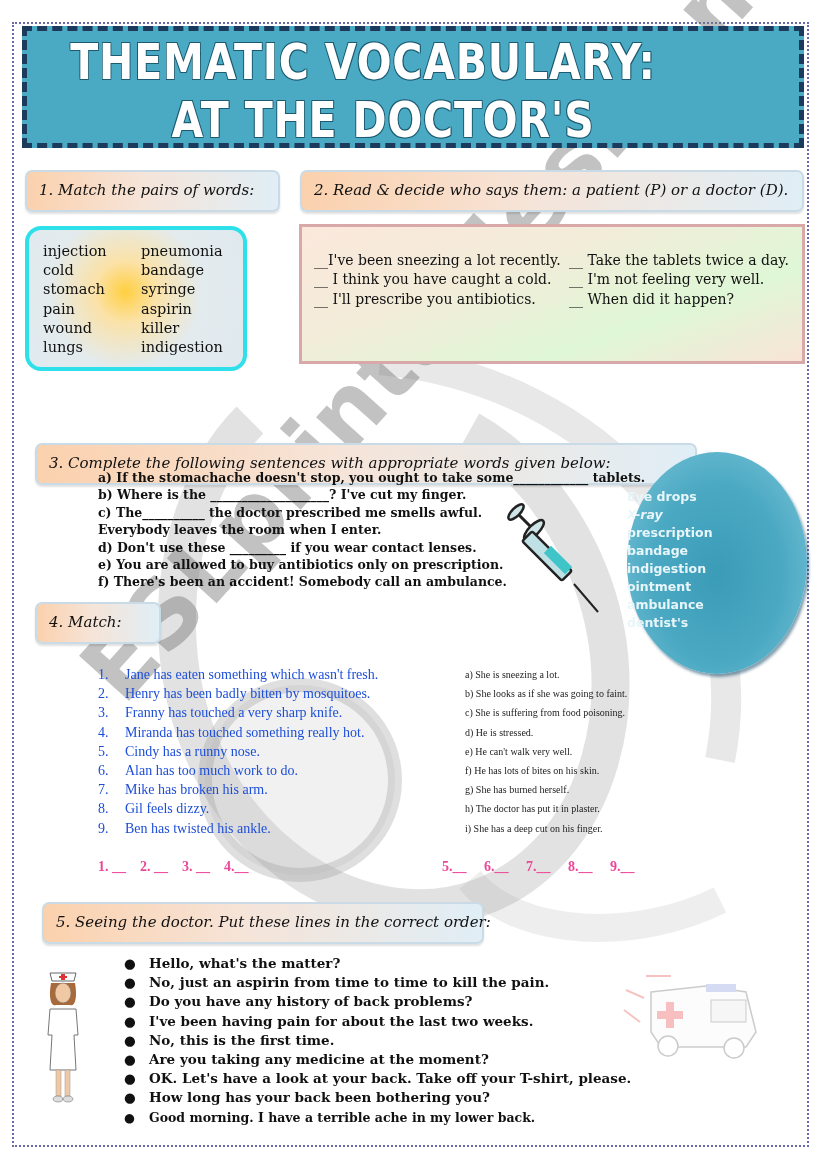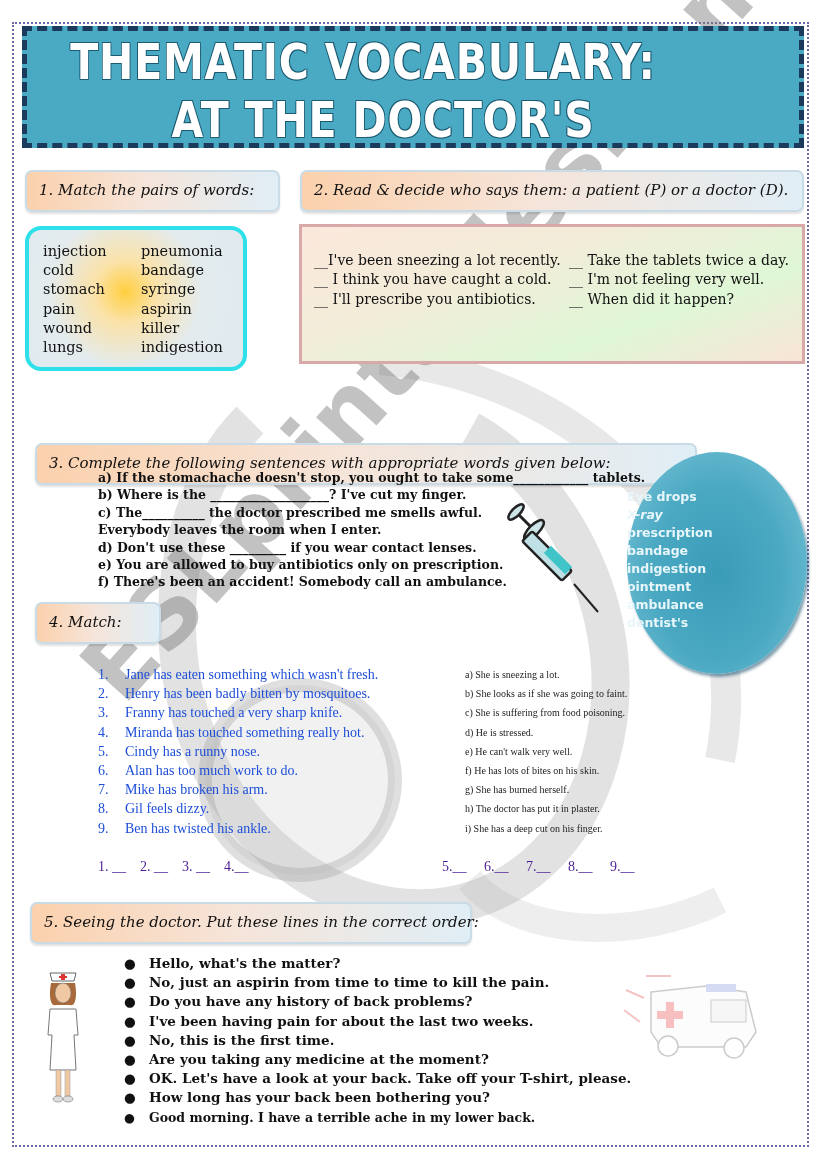--- a/index.html
+++ b/index.html
@@ -64,21 +64,21 @@
     background: radial-gradient(ellipse at 50% 55%, #3b9cb8 0%, #4aa8c2 50%, #6dbdd2 85%, #a9dbe6 100%);
     box-shadow: 2px 3px 3px rgba(30,80,110,0.55); text-align: left; color: #e8f6fa;
     font-family: "DejaVu Sans", sans-serif; font-weight: bold; font-size: 12.5px; line-height: 18px;
     padding-top: 36px; box-sizing: border-box;
   }
   .bubble .xray { font-style: italic; }
 
   .match-list { position: absolute; left: 98px; top: 665px; font-size: 14px; line-height: 19.2px; color: #1d4ed8; white-space: nowrap; font-family: "Liberation Serif", serif; }
   .match-list .num { display: inline-block; width: 27px; }
   .answers-list { position: absolute; left: 442px; top: 665px; font-size: 10px; line-height: 19.2px; color: #222; white-space: nowrap; font-family: "Liberation Serif", serif; margin-left: 23px; }
-  .blanks { position: absolute; font-size: 14px; color: #4c1d95; white-space: pre; font-family: "Liberation Serif", serif; }
+  .blanks { position: absolute; font-size: 14px; color: #ec4899; white-space: pre; font-family: "Liberation Serif", serif; font-weight: bold; }
 
   .dialog { position: absolute; left: 124px; top: 954px; font-size: 13.5px; font-weight: bold; line-height: 19.2px; white-space: nowrap; }
   .dialog .item { position: relative; padding-left: 25px; }
   .dialog .item .bullet { position: absolute; left: 0; top: 0; }
   .dialog .item.small { font-size: 12.5px; }
 
   .nurse { position: absolute; left: 38px; top: 965px; width: 50px; height: 140px; }
   .ambulance { position: absolute; left: 606px; top: 962px; width: 170px; height: 100px; opacity: 0.5; }
 </style>
 </head>
@@ -183,21 +183,21 @@
   <div>d) He is stressed.</div>
   <div>e) He can't walk very well.</div>
   <div>f) He has lots of bites on his skin.</div>
   <div>g) She has burned herself.</div>
   <div>h) The doctor has put it in plaster.</div>
   <div>i) She has a deep cut on his finger.</div>
 </div>
 <div class="blanks" style="left:98px; top:859px;">1. __    2. __    3. __    4.__</div>
 <div class="blanks" style="left:442px; top:859px;">5.__     6.__     7.__     8.__     9.__</div>
 
-<div class="sec-header" style="left:30px; top:902px; width:442px;">5. Seeing the doctor. Put these lines in the correct order:</div>
+<div class="sec-header" style="left:42px; top:902px; width:442px;">5. Seeing the doctor. Put these lines in the correct order:</div>
 
 <svg class="nurse" viewBox="0 0 50 140">
   <path d="M12 8 L38 8 L36 16 L14 16 Z" fill="#fff" stroke="#666" stroke-width="1"></path>
   <rect x="23" y="9" width="4" height="6" fill="#d33"></rect>
     <rect x="21" y="11" width="8" height="2" fill="#d33"></rect>
   <path d="M13 18 C 10 35, 14 42, 18 40 L 32 40 C 36 42, 40 35, 37 18 Z" fill="#a86a3a"></path>
   <ellipse cx="25" cy="28" rx="8" ry="10" fill="#f0c9a4" stroke="#777" stroke-width="0.6"></ellipse>
   <path d="M12 44 L38 44 L40 70 L36 70 L38 105 L12 105 L14 70 L10 70 Z" fill="#fff" stroke="#777" stroke-width="1"></path>
   <rect x="18" y="105" width="5" height="26" fill="#f0c9a4" stroke="#999" stroke-width="0.5"></rect>
   <rect x="27" y="105" width="5" height="26" fill="#f0c9a4" stroke="#999" stroke-width="0.5"></rect>

